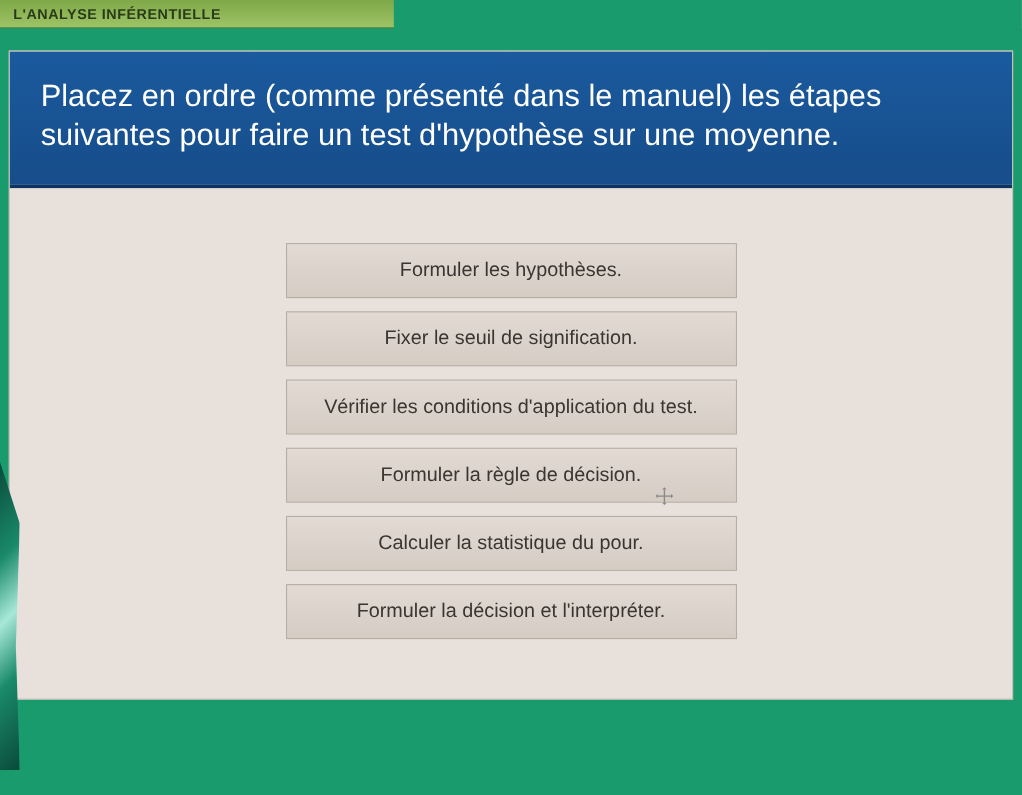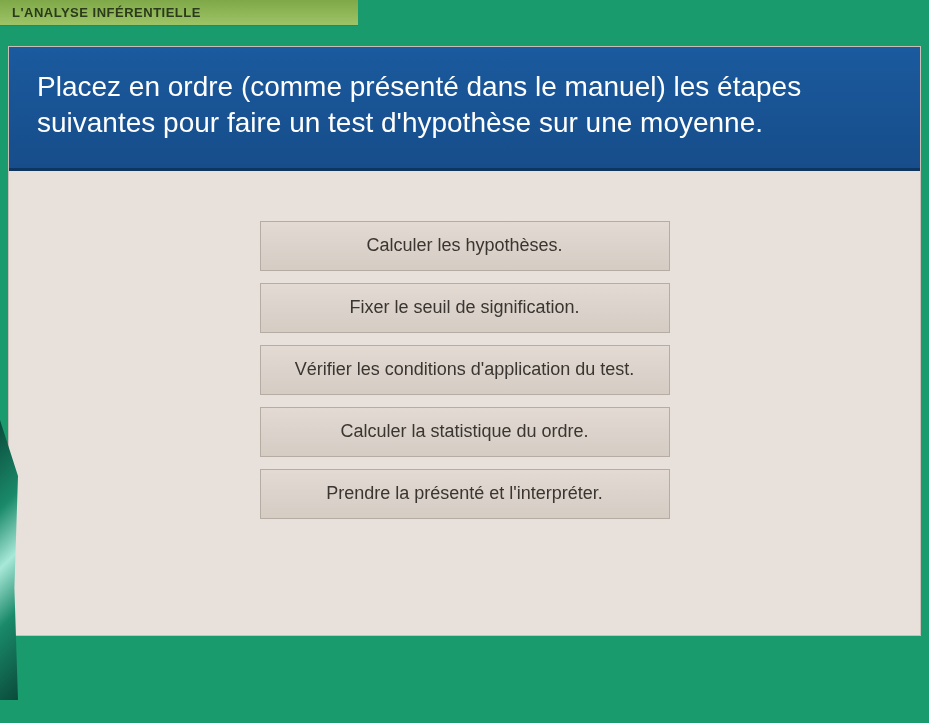--- a/index.html
+++ b/index.html
@@ -104,31 +104,44 @@
 </div>
 
 <div class="outer-frame">
   <div class="question-container">
     <div class="question-header">
       <div class="question-text">Placez en ordre (comme présenté dans le manuel) les étapes suivantes pour faire un test d'hypothèse sur une moyenne.</div>
     </div>
 
     <div class="answers-area">
       <div class="answer-item">
-        <span>Calculer les hypothèses.</span>
+        <span>Formuler les hypothèses.</span>
       </div>
       <div class="answer-item">
         <span>Fixer le seuil de signification.</span>
       </div>
       <div class="answer-item">
         <span>Vérifier les conditions d'application du test.</span>
       </div>
       <div class="answer-item">
-        <span>Calculer la statistique du ordre.</span>
+        <span>Formuler la règle de décision.</span>
+        <span class="move-cursor-icon">
+          <svg viewBox="0 0 18 18" class="move-cursor-svg">
+            <path d="M9 1 L11 3 L7 3 Z" fill="#888" stroke="none"></path>
+            <path d="M9 17 L11 15 L7 15 Z" fill="#888" stroke="none"></path>
+            <path d="M1 9 L3 7 L3 11 Z" fill="#888" stroke="none"></path>
+            <path d="M17 9 L15 7 L15 11 Z" fill="#888" stroke="none"></path>
+            <line x1="9" y1="3" x2="9" y2="15"></line>
+            <line x1="3" y1="9" x2="15" y2="9"></line>
+          </svg>
+        </span>
       </div>
       <div class="answer-item">
-        <span>Prendre la présenté et l'interpréter.</span>
+        <span>Calculer la statistique du pour.</span>
+      </div>
+      <div class="answer-item">
+        <span>Formuler la décision et l'interpréter.</span>
       </div>
     </div>
   </div>
 </div>
 
 <div class="left-decoration"></div>
 
 </body></html>

